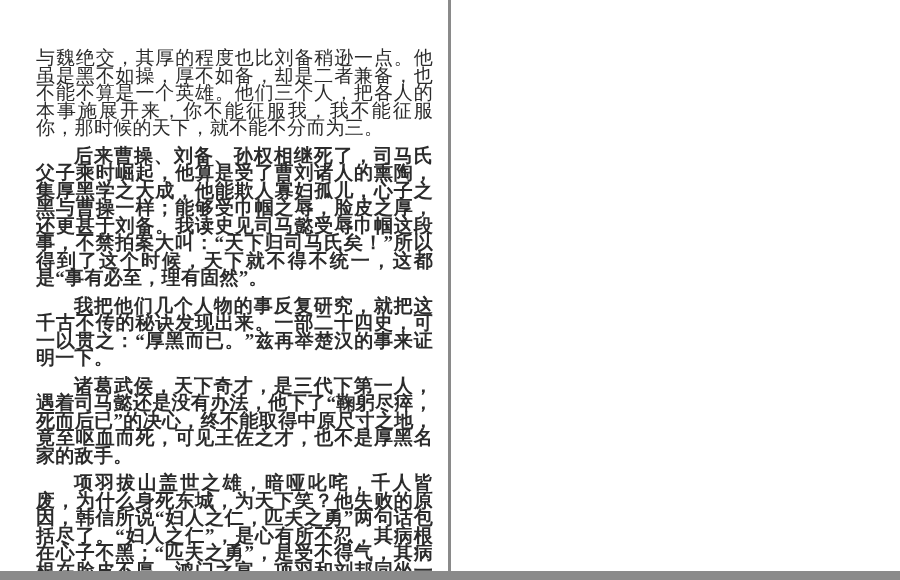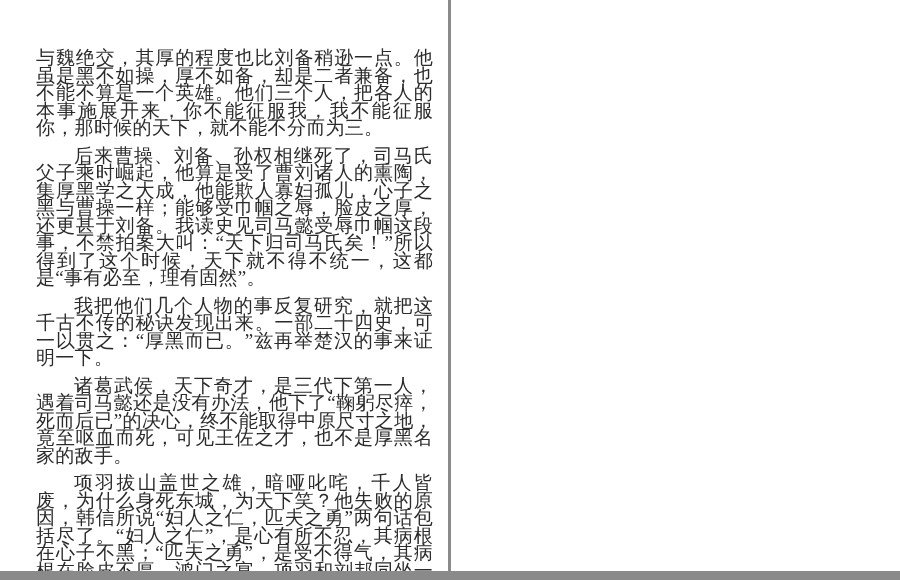--- a/index.html
+++ b/index.html
@@ -35,20 +35,21 @@
     width: 397px;
   }
   .para {
     margin: 0;
   }
   .para + .para {
     margin-top: 10px;
   }
   .para.indent {
     text-indent: 2em;
+    font-weight: bold;
   }
   .page-divider {
     position: absolute;
     left: 448px;
     top: 0;
     width: 3px;
     height: 572px;
     background: #8a8a8a;
   }
   .bottom-bar {

